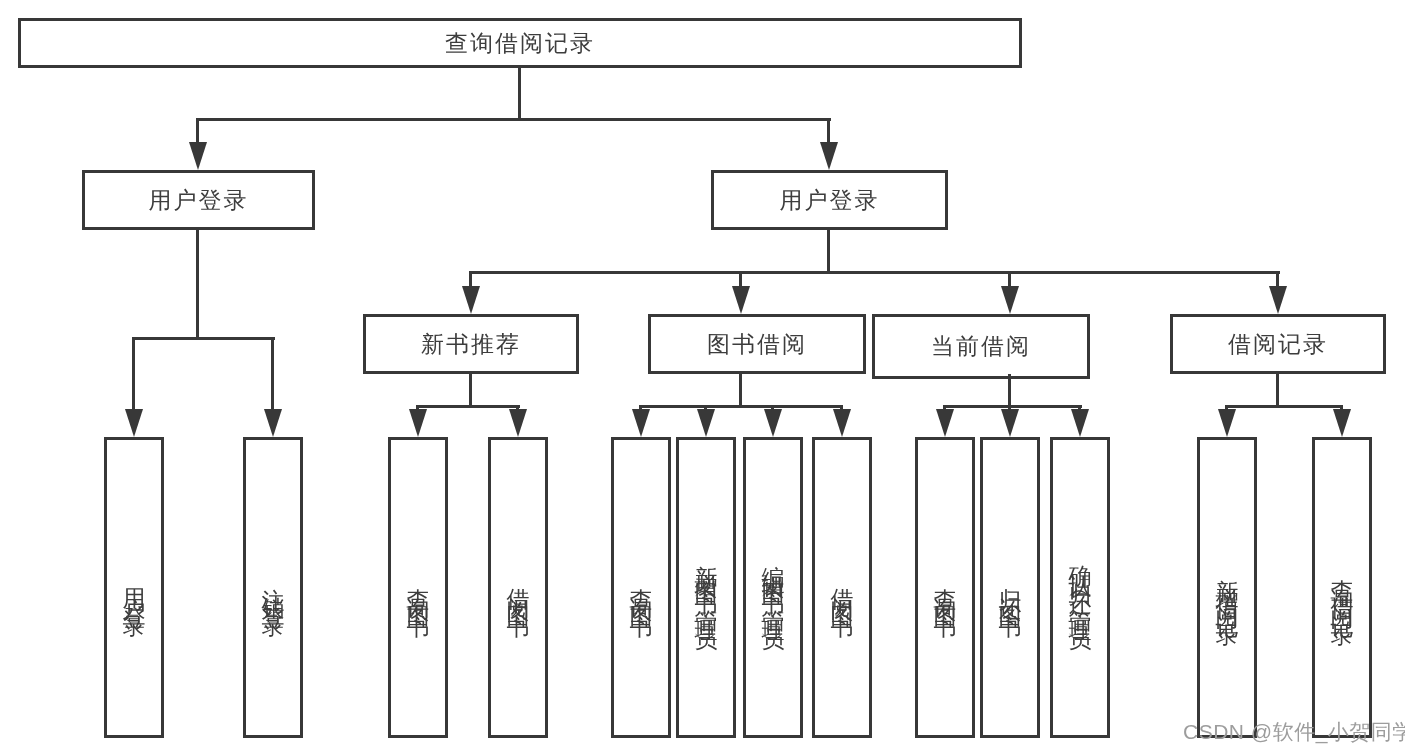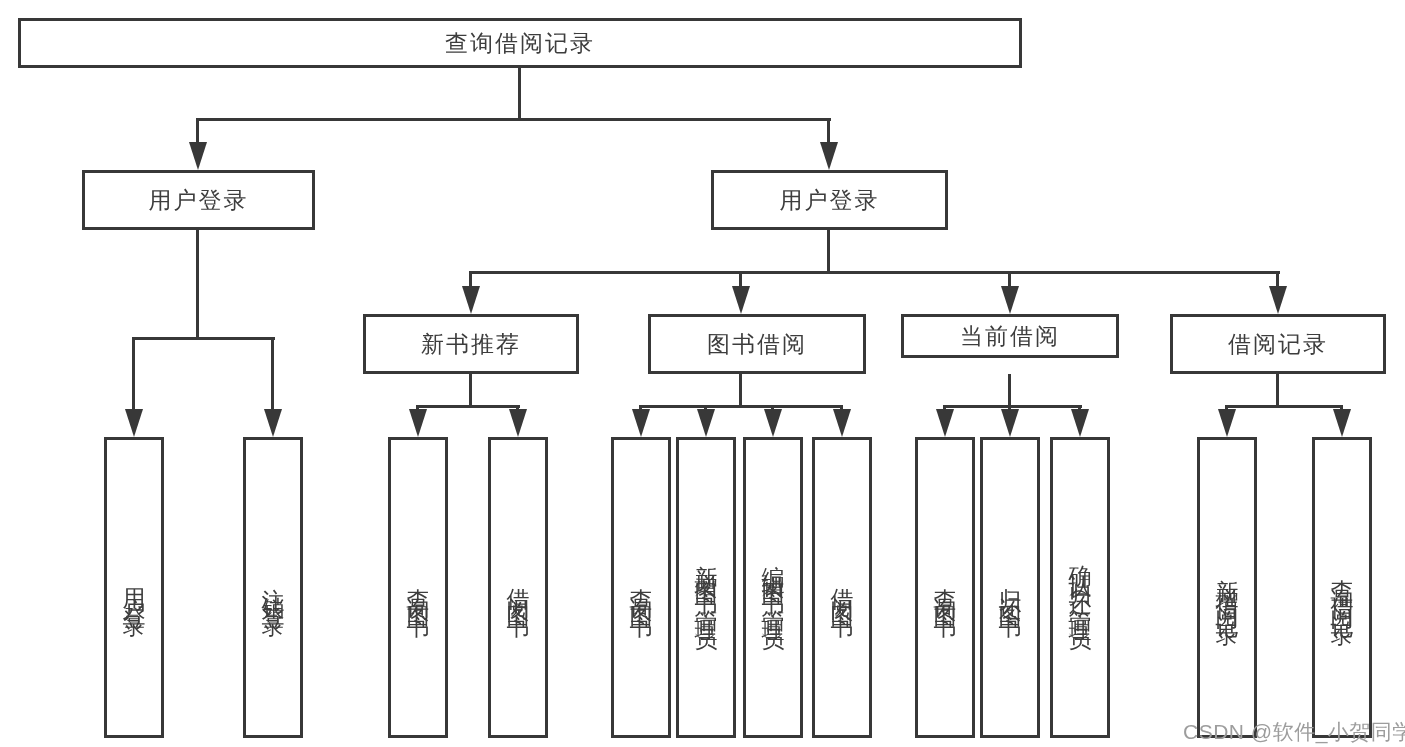--- a/index.html
+++ b/index.html
@@ -96,21 +96,21 @@
   <div class="arrowhead" style="left:1001px;top:286px;"></div>
   <div class="vline" style="left:1276px;top:271px;height:21px;"></div>
   <div class="arrowhead" style="left:1269px;top:286px;"></div>
 
   <div class="node" style="left:363px;top:314px;width:216px;height:60px;">
     <span>新书推荐</span>
   </div>
   <div class="node" style="left:632px;top:314px;width:218px;height:60px;margin-left:16px;">
     <span>图书借阅</span>
   </div>
-  <div class="node" style="left:901px;top:314px;width:218px;height:44px;">
+  <div class="node" style="left:872px;top:314px;width:218px;height:65px;">
     <span>当前借阅</span>
   </div>
   <div class="node" style="left:1170px;top:314px;width:216px;height:60px;">
     <span>借阅记录</span>
   </div>
 
   <div class="vline" style="left:469px;top:374px;height:31px;"></div>
   <div class="hline" style="left:416px;top:405px;width:104px;"></div>
   <div class="vline" style="left:416px;top:405px;height:10px;"></div>
   <div class="arrowhead" style="left:409px;top:409px;"></div>

